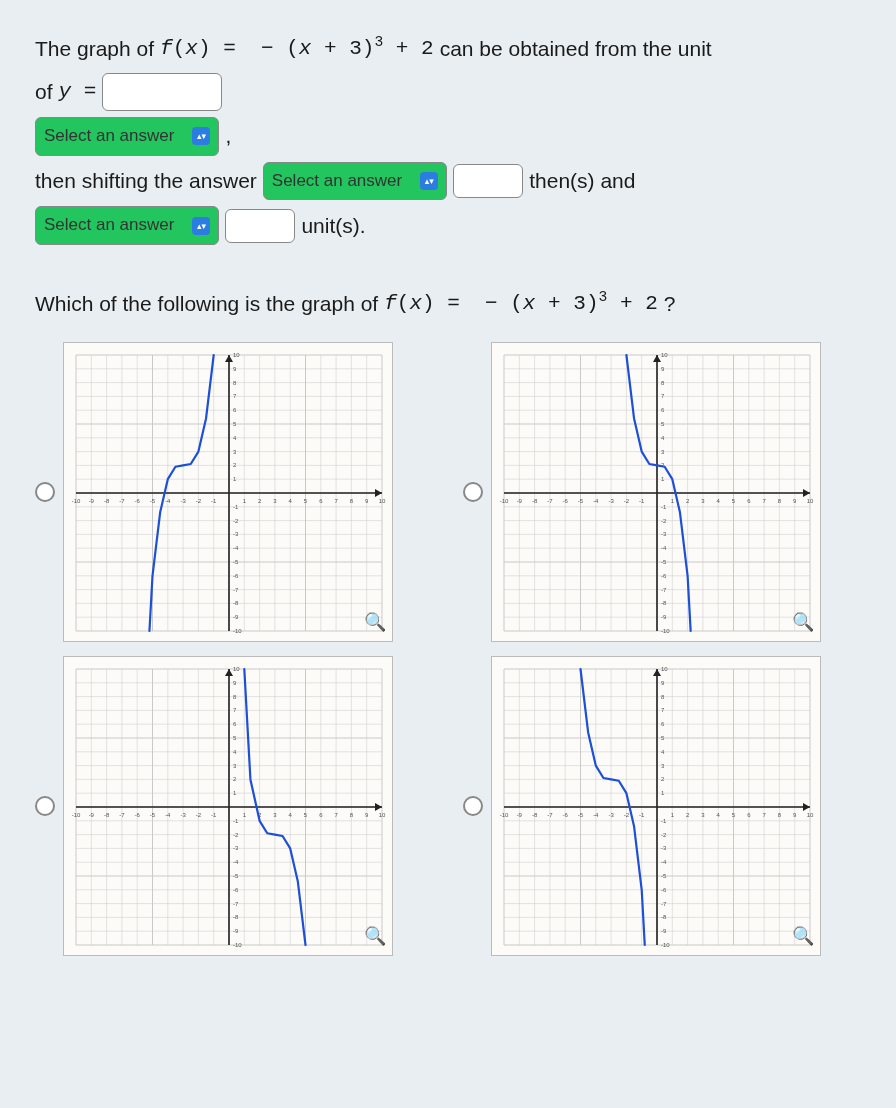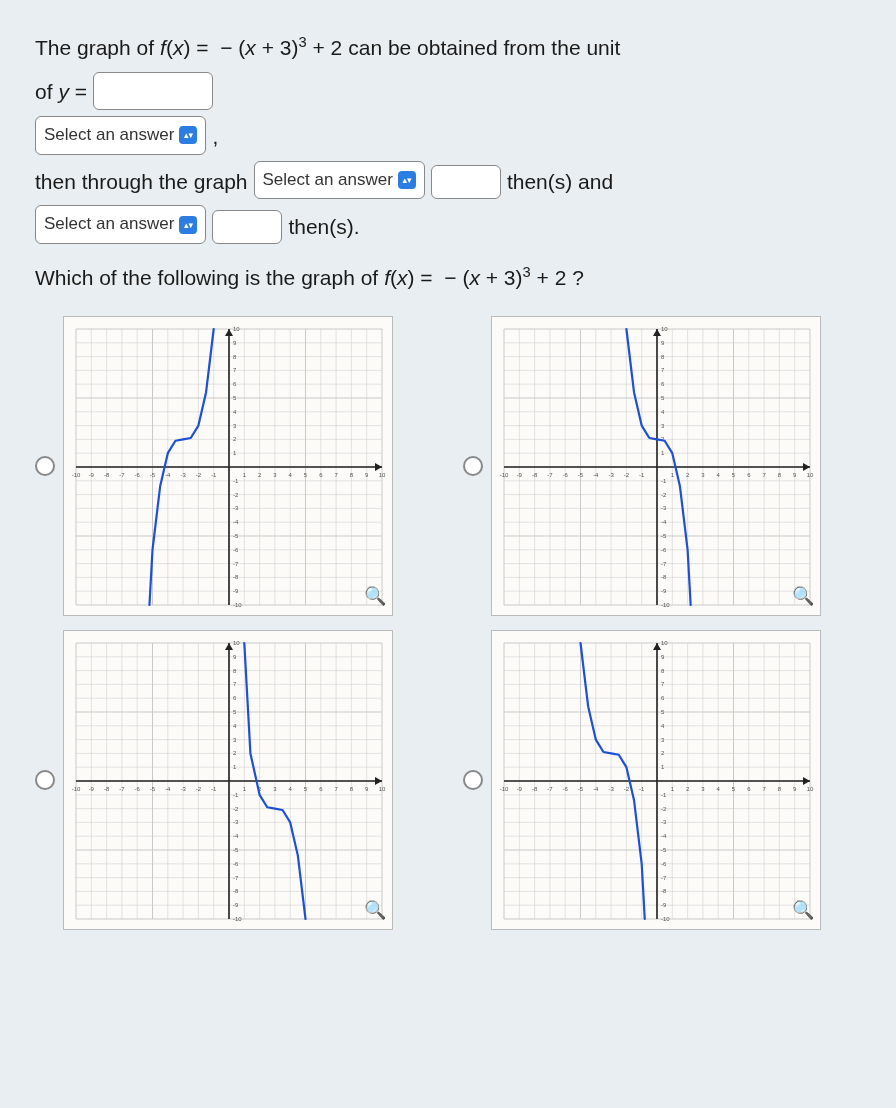--- a/index.html
+++ b/index.html
@@ -6,61 +6,61 @@
     body {
       width: 896px;
       height: 1108px;
       background: #e8eef2;
       font-family: Arial, Helvetica, sans-serif;
       font-size: 21px;
       color: #1a1a1a;
       padding: 30px 35px;
       line-height: 1.7;
     }
-    .math { font-family: Liberation Sans, sans-serif; font-style: italic; }
+    .math { font-family: Liberation Mono, monospace; font-style: italic; }
     .math .paren { font-style: normal; }
     .math .num { font-style: normal; }
     .math sup { font-size: 0.7em; font-style: normal; }
-    .line { margin-bottom: 6px; display: flex; flex-wrap: wrap; align-items: flex-end; gap: 6px;}
+    .line { margin-bottom: 6px; display: flex; flex-wrap: wrap; align-items: center; gap: 6px;}
     .input-box {
       display: inline-block;
       border: 1.5px solid #888;
       border-radius: 6px;
       background: #fff;
       width: 120px;
       height: 38px;
       vertical-align: middle;
     }
     .input-box.small { width: 70px; height: 34px; }
     .select-box {
       display: inline-flex;
       align-items: center;
       border: 1.5px solid #888;
       border-radius: 6px;
-      background: #ffffff;
+      background: #22c55e;
       padding: 4px 8px;
       font-size: 17px;
       color: #333;
-      gap: 5px;
+      gap: 18px;
       vertical-align: middle;
     }
     .select-icon {
       display: inline-flex;
       flex-direction: column;
       background: #2b7de1;
       border-radius: 4px;
       width: 18px;
       height: 18px;
       align-items: center;
       justify-content: center;
       color: #fff;
       font-size: 9px;
       line-height: 6px;
     }
-    .q2 { margin-top: 16px; margin-bottom: 20px; font-size: 21px; }
+    .q2 { margin-top: 40px; margin-bottom: 20px; font-size: 21px; }
     .graphs {
       display: grid;
       grid-template-columns: 1fr 1fr;
       gap: 14px 30px;
       margin-top: 18px;
     }
     .graph-cell { display: flex; align-items: center; gap: 8px; }
     .radio {
       width: 20px; height: 20px; border: 2px solid #888; border-radius: 50%;
       background: #fff; flex-shrink: 0;
@@ -91,36 +91,36 @@
 
 <div class="line">
   <span class="select-box">
     <span>Select an answer</span>
     <span class="select-icon">▴▾</span>
   </span>
   <span> ,</span>
 </div>
 
 <div class="line">
-  <span>then through the graph </span>
+  <span>then shifting the answer </span>
   <span class="select-box">
     <span>Select an answer</span>
     <span class="select-icon">▴▾</span>
   </span>
   <span class="input-box small"></span>
   <span>then(s) and</span>
 </div>
 
 <div class="line">
   <span class="select-box">
     <span>Select an answer</span>
     <span class="select-icon">▴▾</span>
   </span>
   <span class="input-box small"></span>
-  <span>then(s).</span>
+  <span>unit(s).</span>
 </div>
 
 <div class="q2 line">
   <span>Which of the following is the graph of </span>
   <span class="math">
     <span>f</span><span class="paren">(</span><span>x</span><span class="paren">) = &nbsp;− (</span><span>x</span><span class="paren"> + </span><span class="num">3</span><span class="paren">)</span><sup>3</sup><span class="paren"> + </span><span class="num">2</span>
   </span>
   <span> ?</span>
 </div>
 

